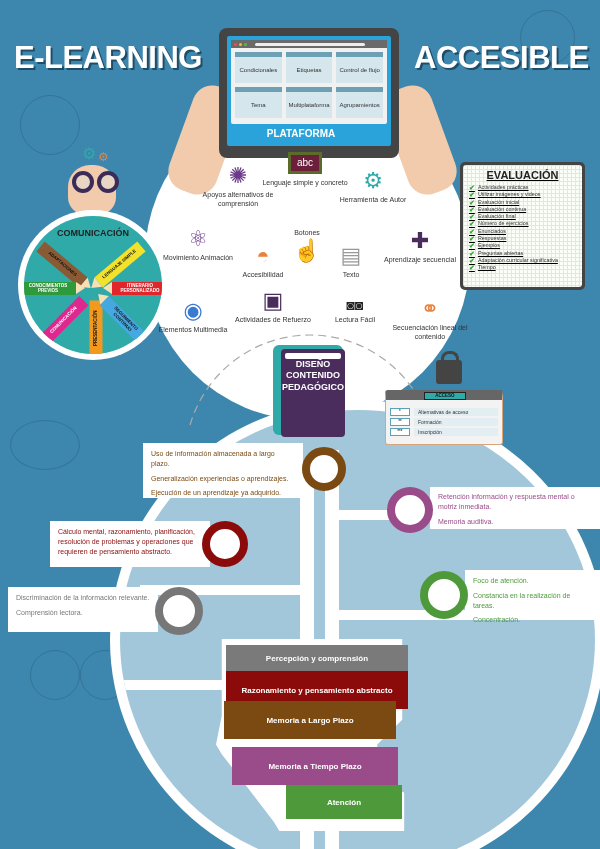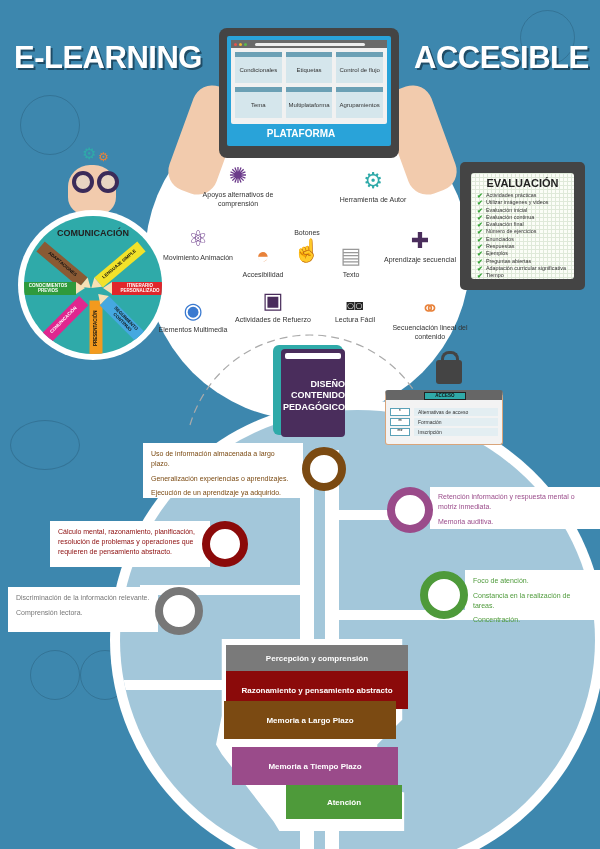--- a/index.html
+++ b/index.html
@@ -36,32 +36,32 @@
   #tutor-wrap { position: absolute; left: 18px; top: 210px; width: 150px; height: 150px; border-radius: 50%; background: #fff; }
   #tutor { position: absolute; left: 6px; top: 6px; width: 138px; height: 138px; border-radius: 50%; background: #2faaa9; overflow: hidden; }
   #tutor .ttl { position: absolute; top: 12px; width: 100%; text-align: center; font-weight: bold; font-size: 9px; color: #222; }
   .pencil { position: absolute; height: 13px; width: 56px; font-size: 4.5px; font-weight: bold; color: #111; display: flex; align-items: center; justify-content: center; text-align: center; line-height: 1.05; transform-origin: center; }
   .pencil::after { content: ""; position: absolute; right: -9px; top: 0; border-left: 9px solid #f7e0b5; border-top: 6.5px solid transparent; border-bottom: 6.5px solid transparent; }
 
   .face { position: absolute; left: 68px; top: 165px; width: 48px; height: 50px; background: #f2cbad; border-radius: 22px 22px 18px 18px; }
   .glass { position: absolute; top: 171px; width: 22px; height: 22px; border-radius: 50%; border: 4px solid #3b2b59; background: #e8d5c3; }
 
   
-  #eval { position: absolute; left: 460px; top: 162px; width: 125px; height: 128px; background: #444; border-radius: 5px; padding: 11px; }
+  #eval { position: absolute; left: 460px; top: 162px; width: 125px; height: 128px; background: #444; border-radius: 5px; padding: 3px; text-decoration: underline; }
   #eval .paper { background: #fbfdf7; width: 100%; height: 100%; border-radius: 3px;
                  background-image: linear-gradient(#dfe9d9 1px, transparent 1px), linear-gradient(90deg, #dfe9d9 1px, transparent 1px);
                  background-size: 4px 4px; padding: 4px 6px; }
   #eval .etitle { text-align: center; font-weight: bold; font-size: 11px; color: #222; margin-bottom: 3px; }
   #eval ul { list-style: none; }
   #eval li { font-size: 5.4px; color: #333; line-height: 7.3px; display: flex; align-items: center; gap: 3px; }
   #eval li .chk { color: #3aa63a; font-size: 7px; font-weight: bold; }
 
   
   #book { position: absolute; left: 273px; top: 345px; width: 70px; height: 90px; background: #2faaa9; border-radius: 6px; }
-  #book .cover { position: absolute; left: 8px; top: 4px; width: 64px; height: 88px; background: #4a2d5c; border-radius: 4px; color: #fff; font-weight: bold; font-size: 9px; text-align: right; padding-top: 30px; line-height: 1.25; }
+  #book .cover { position: absolute; left: 8px; top: 4px; width: 64px; height: 88px; background: #4a2d5c; border-radius: 4px; color: #fff; font-weight: bold; font-size: 9px; text-align: center; padding-top: 10px; line-height: 1.25; }
   #book .cover::before { content: ""; position: absolute; left: 4px; right: 4px; top: 4px; height: 6px; background: #fff; border-radius: 2px; }
 
   
   #lock { position: absolute; left: 436px; top: 360px; width: 26px; height: 24px; background: #444; border-radius: 3px; }
   #lock::before { content: ""; position: absolute; left: 5px; top: -9px; width: 12px; height: 12px; border: 3px solid #444; border-bottom: none; border-radius: 8px 8px 0 0; }
   #acceso { position: absolute; left: 385px; top: 390px; width: 118px; height: 55px; background: #f3f3f3; border: 1px solid #d9a57b; border-top: 10px solid #666; border-radius: 3px; }
   #acceso .banner { position: absolute; top: -8px; left: 38px; width: 42px; height: 8px; background: #2faaa9; border: 1px solid #222; font-size: 4.5px; font-weight: bold; text-align: center; line-height: 6px; color: #111; }
   .acc-row { display: flex; gap: 4px; margin: 2px 4px 0 4px; }
   .acc-key { width: 20px; height: 8px; background: #fff; border: 1.5px solid #5ba2b8; font-size: 4.5px; text-align: center; line-height: 5px; }
   .acc-val { flex: 1; height: 8px; background: #e3eef2; font-size: 5px; line-height: 8px; padding-left: 4px; color: #333; }
@@ -118,20 +118,24 @@
         </div>
       </div>
       <div class="platform-label">PLATAFORMA</div>
     </div>
   </div>
 
   <svg style="position:absolute;left:170px;top:195px;" width="280" height="240">
     <path d="M20 230 A125 125 0 0 1 260 230" fill="none" stroke="#aaa" stroke-width="1.2" stroke-dasharray="8 5"></path>
   </svg>
 
+  <div class="feat" style="left:260px;top:152px;">
+    <span class="ic" style="display:inline-block;background:#6b1f3b;border:3px solid #5b6b2a;color:#fff;font-size:10px;padding:3px 6px;margin-bottom:4px;">abc</span><br>
+    <span>Lenguaje simple y concreto</span>
+  </div>
   <div class="feat" style="left:193px;top:165px;">
     <span class="ic" style="color:#6b3a8a;">✺</span>
     <span>Apoyos alternativos de comprensión</span>
   </div>
   <div class="feat" style="left:328px;top:170px;">
     <span class="ic" style="color:#2faaa9;">⚙</span>
     <span>Herramienta de Autor</span>
   </div>
   <div class="feat" style="left:262px;top:228px;">
     <span>Botones</span>

